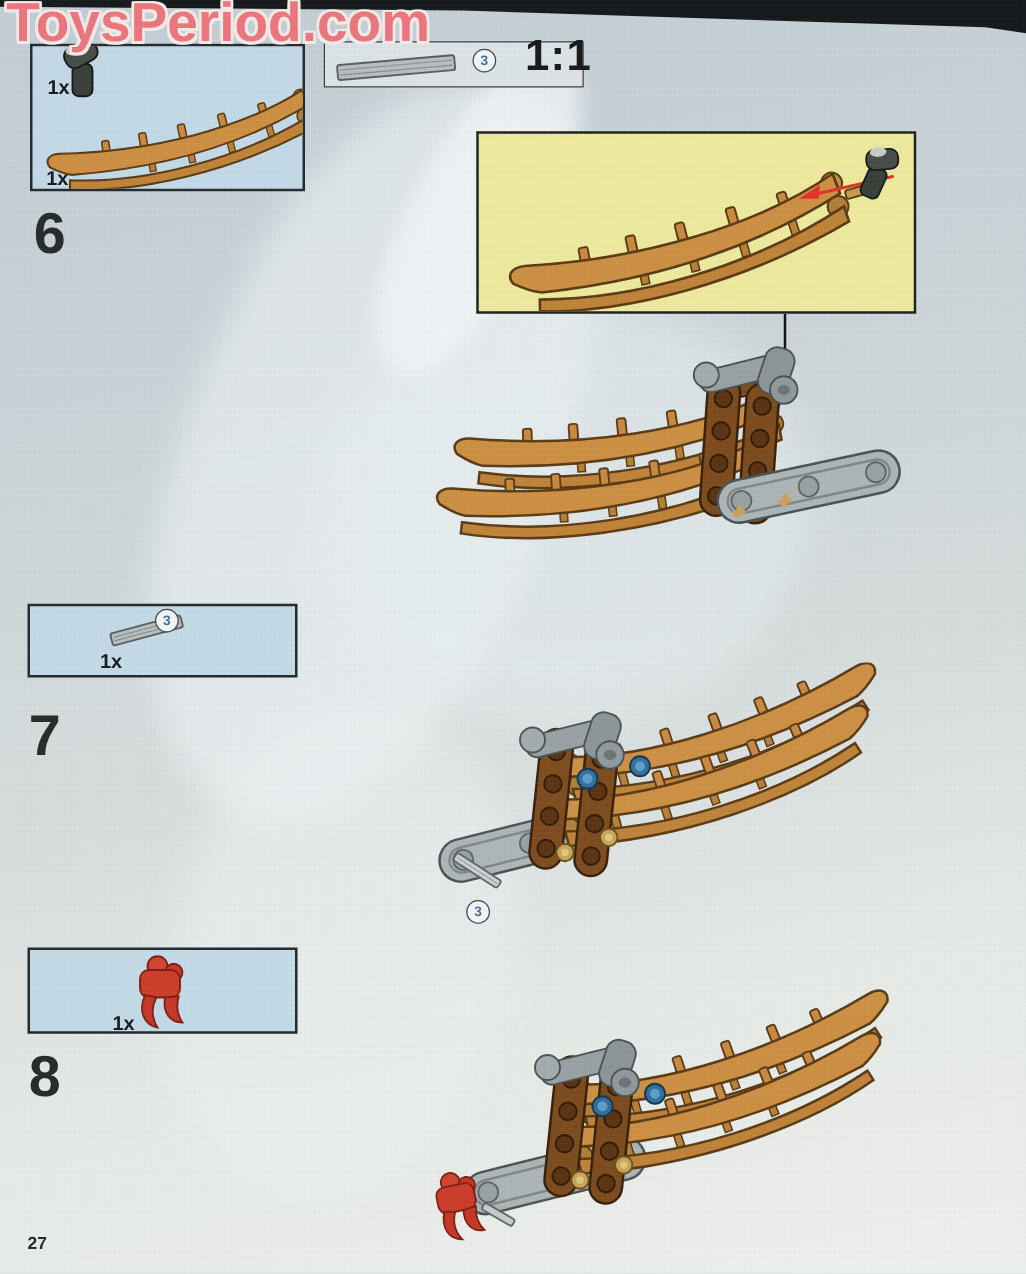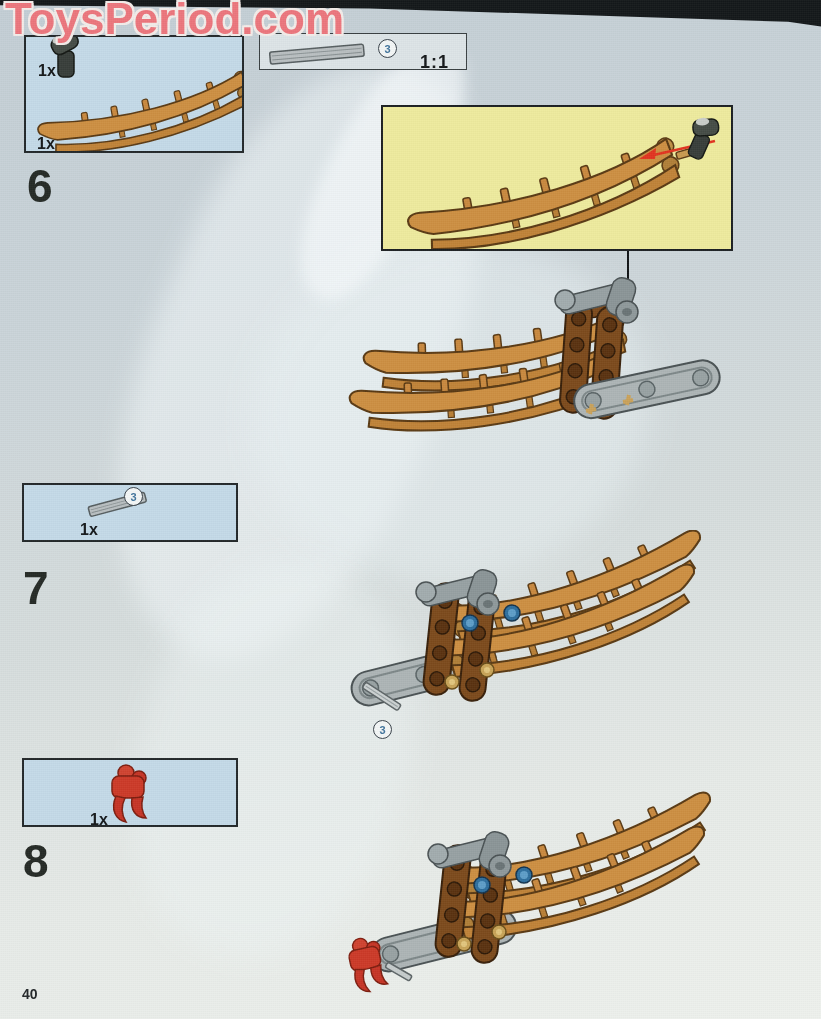--- a/index.html
+++ b/index.html
@@ -49,21 +49,21 @@
   #num6{left:27px;top:163px;}
   #num7{left:23px;top:565px;}
   #num8{left:23px;top:838px;}
   .qty{position:absolute;font-size:16px;font-weight:700;color:#15181a;line-height:1;}
   .circ3{
     position:absolute;width:19px;height:19px;border-radius:50%;
     background:#f3f6f6;border:1.5px solid #39424a;box-sizing:border-box;
     display:flex;align-items:center;justify-content:center;
     font-size:11px;font-weight:700;color:#41749c;z-index:10;
   }
-  .ratio-label{position:absolute;left:420px;top:52px;font-size:18px;font-weight:700;
+  .ratio-label{position:absolute;left:420px;top:25px;font-size:35px;font-weight:700;
     color:#15181a;letter-spacing:1px;z-index:8;}
   .pagenum{position:absolute;left:22px;top:986px;font-size:14px;font-weight:600;color:#24282a;}
   svg{display:block;}
   .abs{position:absolute;}
 </style>
 </head>
 <body>
 
 <div class="page">
 
@@ -254,16 +254,16 @@
     <use href="#blade" xlink:href="#blade" transform="translate(122,98) rotate(-6)"></use>
     <use href="#beam" xlink:href="#beam" transform="translate(116,54) rotate(6)"></use>
     <use href="#beam" xlink:href="#beam" transform="translate(152,60) rotate(6)"></use>
     <use href="#cluster" xlink:href="#cluster" transform="translate(108,46)"></use>
     <use href="#bluepin" xlink:href="#bluepin" transform="translate(152,95)"></use>
     <use href="#bluepin" xlink:href="#bluepin" transform="translate(194,85)"></use>
     <use href="#goldpin" xlink:href="#goldpin" transform="translate(134,154)"></use>
     <use href="#goldpin" xlink:href="#goldpin" transform="translate(169,142)"></use>
   </svg>
 
-  <div class="pagenum">40</div>
+  <div class="pagenum">27</div>
 
   <div class="texture"></div>
 </div>
 
 </body></html>

